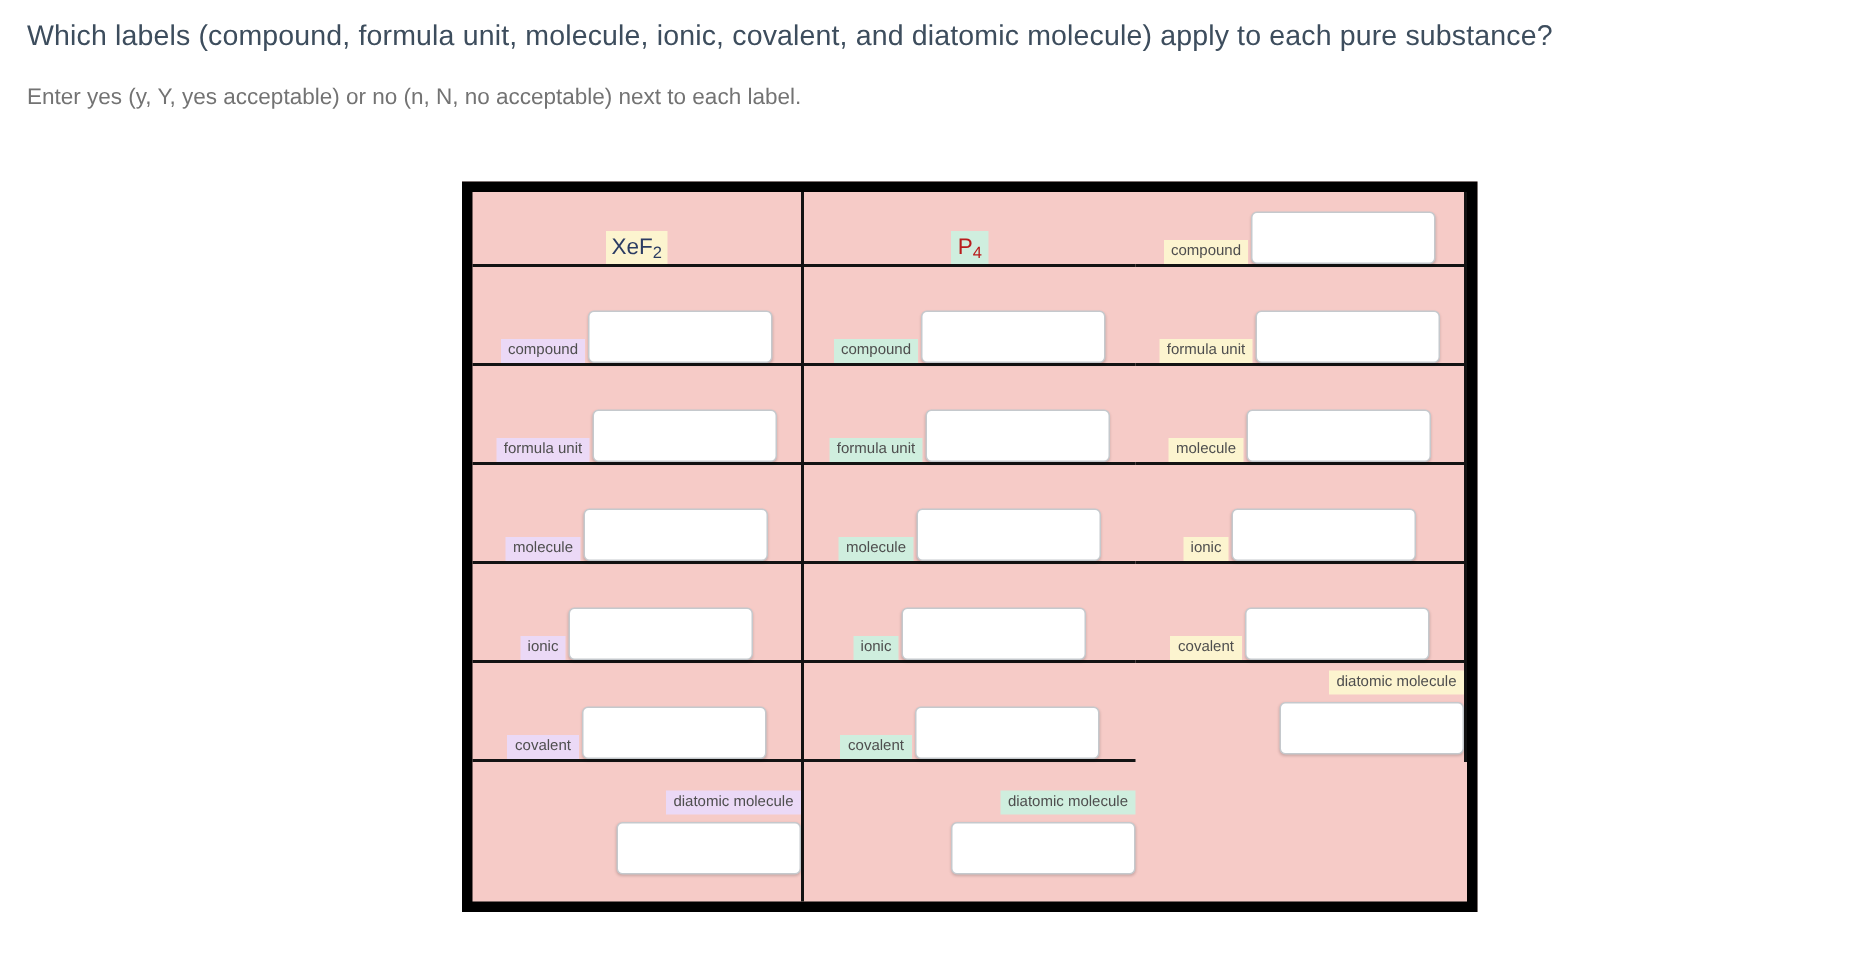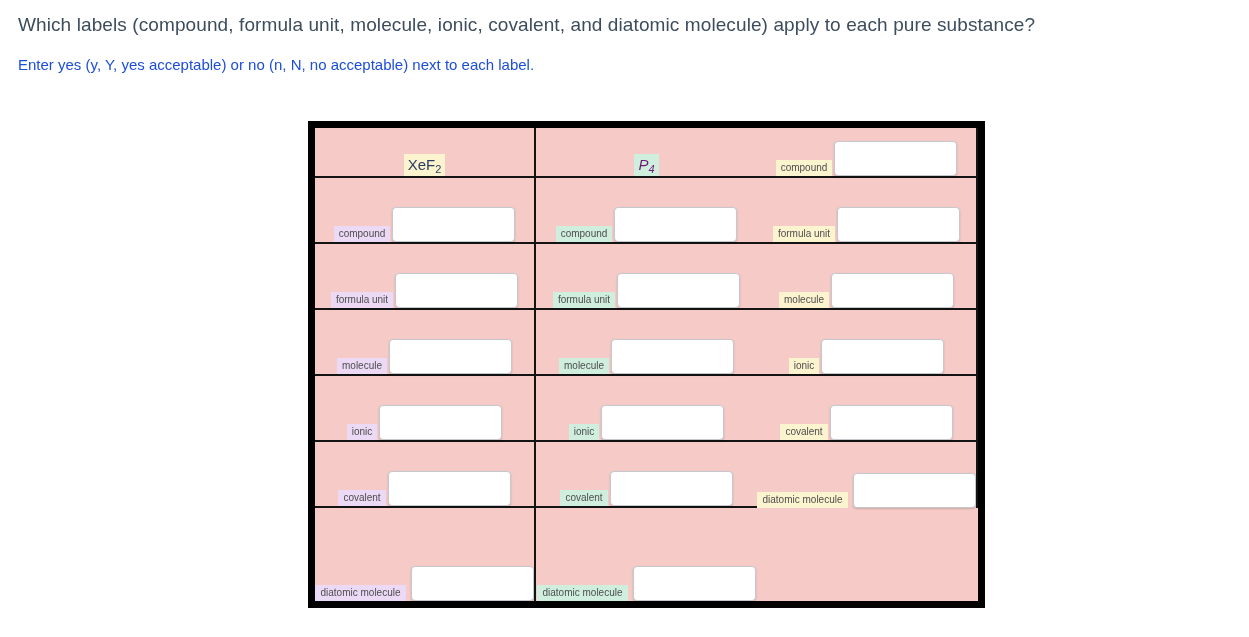--- a/index.html
+++ b/index.html
@@ -14,42 +14,42 @@
     margin: 14px 0 12px 18px;
     font-size: 19px;
     font-weight: 400;
     color: #3d4d5d;
     letter-spacing: 0.1px;
   }
   .page-instructions {
     margin: 20px 0 12px 18px;
     font-size: 15px;
     font-weight: 400;
-    color: #1d4ed8;
+    color: #737373;
   }
   .qtable {
     margin: 48px 0 0 308px;
     display: grid;
     grid-template-columns: repeat(3, 221px);
     grid-template-rows: 50px repeat(5, 66px) 93px;
     border: 7px solid #000000;
     width: max-content;
     background: #f6cbc7;
   }
   .cell {
     border-right: 2px solid #131313;
     border-bottom: 2px solid #131313;
     display: flex;
     align-items: flex-end;
     justify-content: center;
   }
   .cell.last-col { border-right: none; }
   .cell.last-row { border-bottom: none; }
   .label-cell { gap: 2px; }
-  .diatomic-cell { gap: 5px; }
+  .diatomic-cell { flex-direction: column; gap: 5px; }
   .hl {
     display: inline-block;
     padding: 2px 5px;
     font-size: 10px;
     color: #4e4e4e;
     line-height: 1.2;
     white-space: nowrap;
   }
   .formula {
     font-size: 15px;
@@ -80,21 +80,21 @@
 <body>
 
 <div class="page">
   <div class="page-title">Which labels (compound, formula unit, molecule, ionic, covalent, and diatomic molecule) apply to each pure substance?</div>
   <div class="page-instructions">Enter yes (y, Y, yes acceptable) or no (n, N, no acceptable) next to each label.</div>
   <div class="qtable" id="qtable" style="background: rgb(246, 203, 199);">
       <div class="cell header-cell">
         <span class="hl formula" style="background: rgb(252, 244, 207); color: rgb(43, 60, 99);"><span>XeF</span><sub>2</sub></span>
       </div>
       <div class="cell last-col header-cell">
-        <span class="hl formula" style="background: rgb(207, 238, 222); color: #701a75; font-style: italic;"><span>P</span><sub>4</sub></span>
+        <span class="hl formula" style="background: rgb(207, 238, 222); color: #b91c1c;"><span>P</span><sub>4</sub></span>
       </div>
       <div class="cell label-cell">
         <span class="hl label" style="background: rgb(252, 244, 207); color: rgb(78, 78, 78);">compound</span>
         <input type="text" class="answer-input" placeholder="" style="">
       </div>
       <div class="cell label-cell">
         <span class="hl label" style="background: rgb(235, 217, 246); color: rgb(78, 78, 78);">compound</span>
         <input type="text" class="answer-input" placeholder="" style="">
       </div>
       <div class="cell last-col label-cell">

